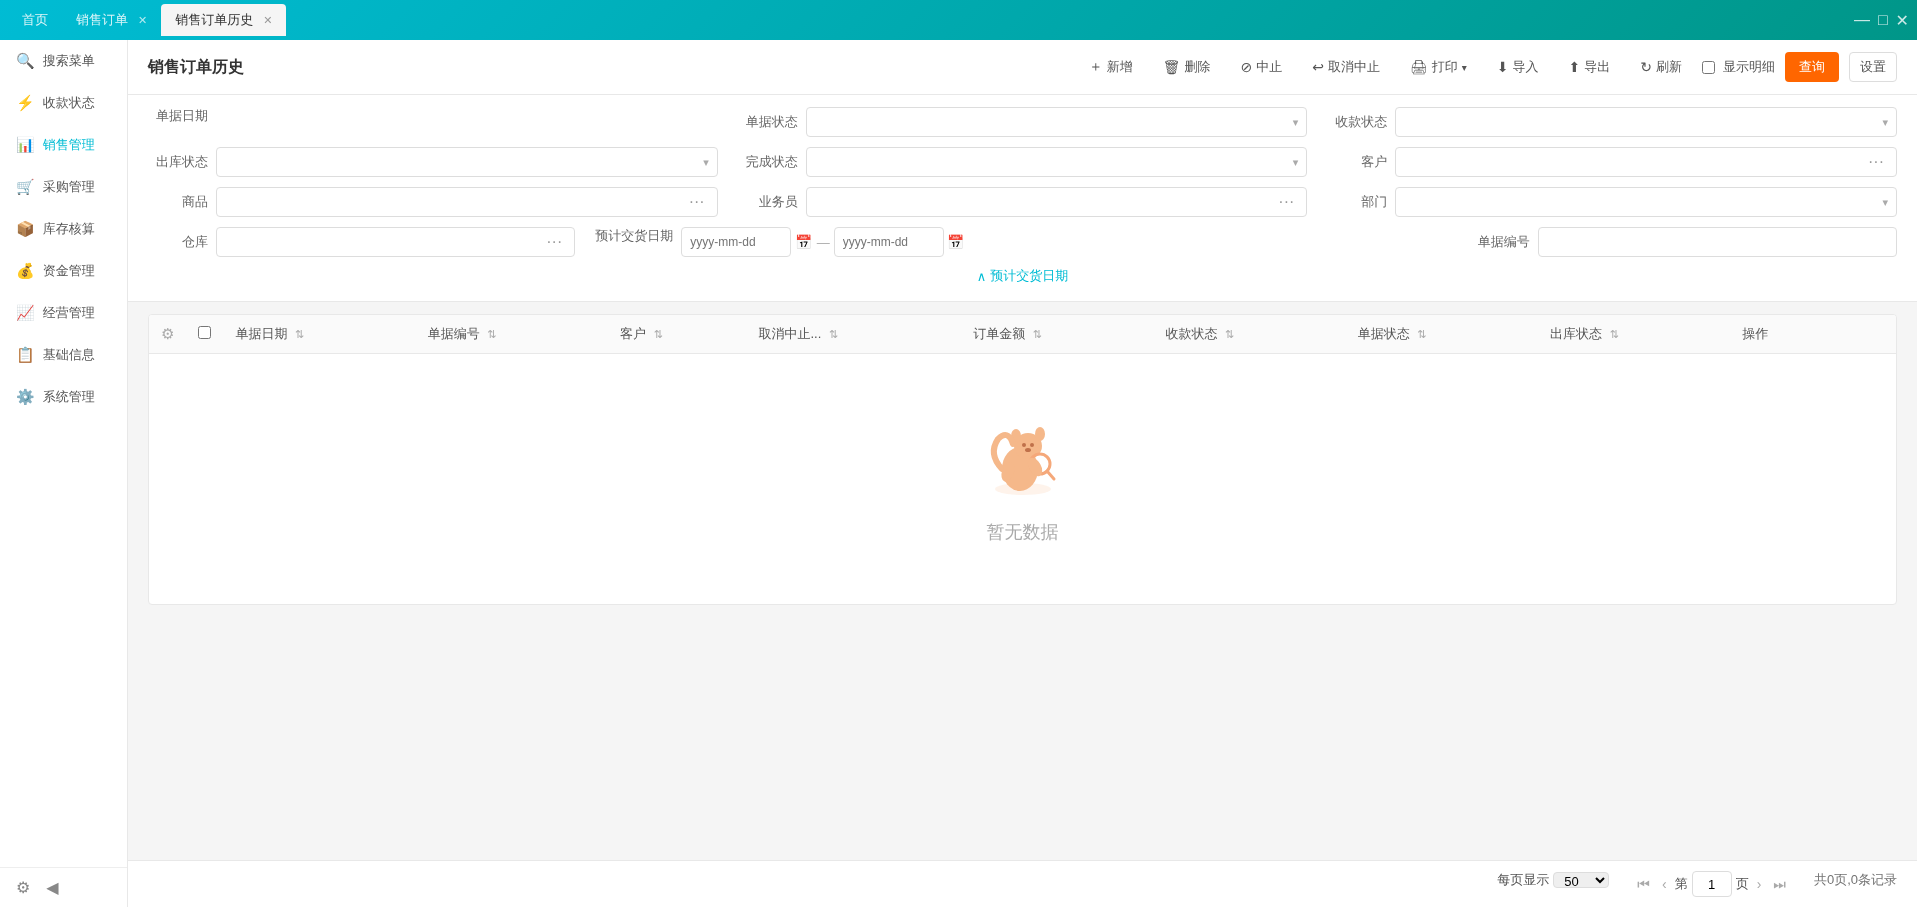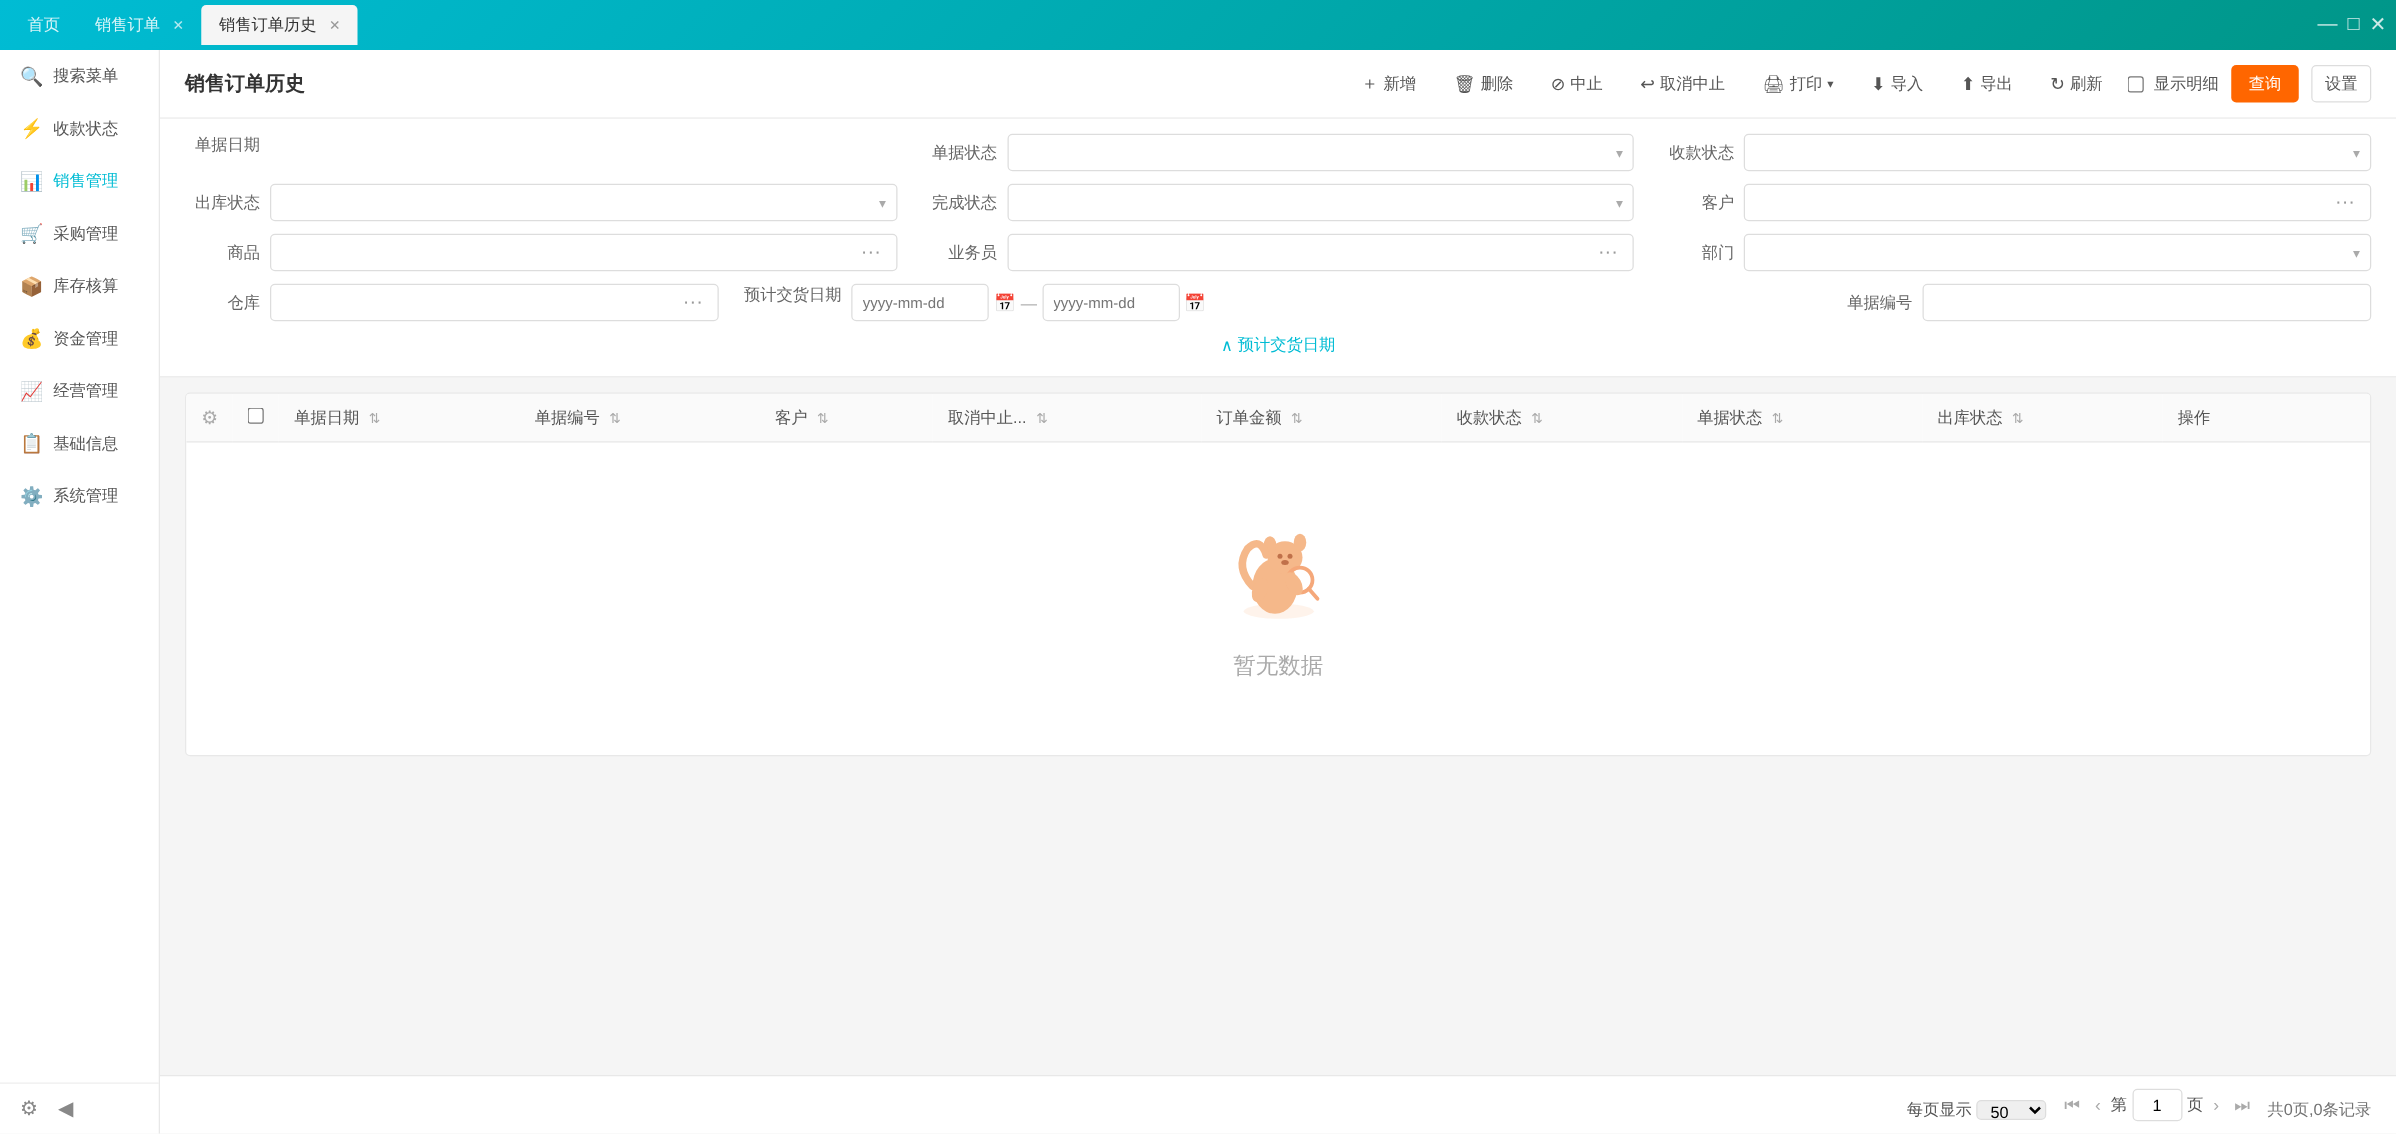--- a/index.html
+++ b/index.html
@@ -251,23 +251,23 @@
       color: #aaa;
       font-size: 18px;
     }
 
     
     .pagination-bar {
       background: #fff;
       border-top: 1px solid #e8e8e8;
       padding: 10px 20px;
       display: flex;
-      align-items: flex-end;
+      align-items: flex-start;
       justify-content: flex-end;
-      gap: 10px;
+      gap: 24px;
       flex-shrink: 0;
     }
     .page-size-select {
       display: flex;
       align-items: center;
       gap: 4px;
       color: #555;
       font-size: 13px;
     }
     .page-size-select select {

